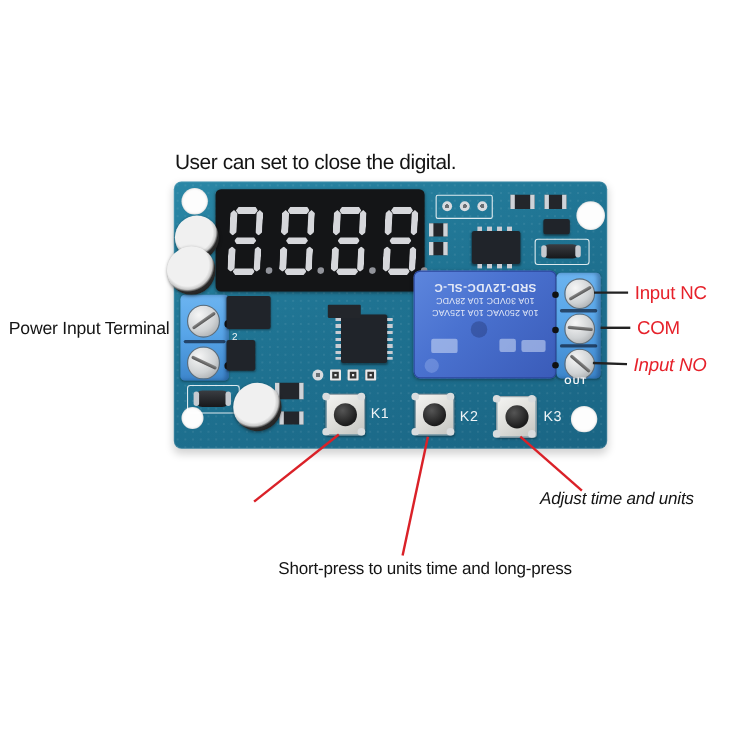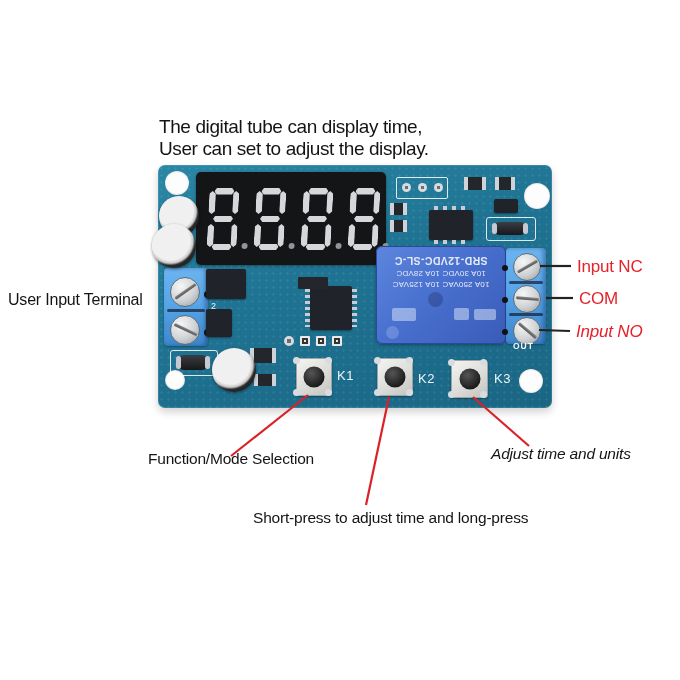--- a/index.html
+++ b/index.html
@@ -77,22 +77,21 @@
   .diode-body{position:absolute;background:linear-gradient(180deg,#3a3d42,#17181b);border-radius:7px;}
   .diode-body::before,.diode-body::after{content:"";position:absolute;top:1px;bottom:1px;width:5px;background:#c6cad0;border-radius:3px;}
   .diode-body::before{left:-1px;} .diode-body::after{right:-1px;}
   .lines-svg{position:absolute;left:0;top:0;z-index:50;pointer-events:none;}
 </style>
 </head>
 <body>
 
 <div class="canvas">
 
-  <div class="title-line" style="top:116px;">The digital tube can display time,</div>
-  <div class="title-line" style="top:138px;">User can set to adjust the display.</div>
+  <div class="title-line" style="top:138px;">User can set to close the digital.</div>
 
   <div class="pcb">
     <div class="pcb-dots"></div>
 
     <div class="hole" style="left:7px;top:6px;width:24px;height:24px;"></div>
     <div class="hole" style="left:366px;top:18px;width:26px;height:26px;"></div>
     <div class="hole" style="left:7px;top:205px;width:20px;height:20px;"></div>
     <div class="hole" style="left:361px;top:204px;width:24px;height:24px;"></div>
 
     <div class="display">
@@ -220,29 +219,28 @@
 
     <div class="silkbox" style="left:12px;top:185px;width:46px;height:24px;border-radius:3px;">
       <div class="diode-body" style="left:6px;top:4px;width:32px;height:15px;"></div>
     </div>
 
     <div class="cap cap-ring" style="left:1px;top:31px;width:40px;height:40px;"></div>
     <div class="cap cap-ring" style="left:-6px;top:59px;width:44px;height:44px;"></div>
     <div class="cap cap-ring" style="left:54px;top:183px;width:44px;height:44px;"></div>
   </div>
 
-  <div class="black-label" style="left:8px;top:291px;font-size:16px;">User Input Terminal</div>
+  <div class="black-label" style="left:8px;top:291px;font-size:16px;">Power Input Terminal</div>
 
   <div class="red-label" style="left:577px;top:257px;text-align:right;">Input NC</div>
   <div class="red-label" style="left:579px;top:289px;">COM</div>
   <div class="red-label" style="left:576px;top:322px;font-style:italic;">Input NO</div>
 
-  <div class="black-label" style="left:148px;top:450px;">Function/Mode Selection</div>
   <div class="black-label" style="left:491px;top:445px;font-style:italic;">Adjust time and units</div>
-  <div class="black-label" style="left:253px;top:509px;">Short-press to adjust time and long-press</div>
+  <div class="black-label" style="left:253px;top:509px;">Short-press to units time and long-press</div>
 
   <svg class="lines-svg" width="680" height="680" viewBox="0 0 680 680">
     <line x1="540" y1="266" x2="571" y2="266" stroke="#222222" stroke-width="2.2"></line>
     <line x1="546" y1="298" x2="573" y2="298" stroke="#222222" stroke-width="2.2"></line>
     <line x1="539" y1="330" x2="570" y2="331" stroke="#222222" stroke-width="2.2"></line>
     <line x1="308" y1="395" x2="231" y2="456" stroke="#da2128" stroke-width="2.2"></line>
     <line x1="389" y1="397" x2="366" y2="505" stroke="#da2128" stroke-width="2.2"></line>
     <line x1="473" y1="397" x2="529" y2="446" stroke="#da2128" stroke-width="2.2"></line>
   </svg>
 </div>

